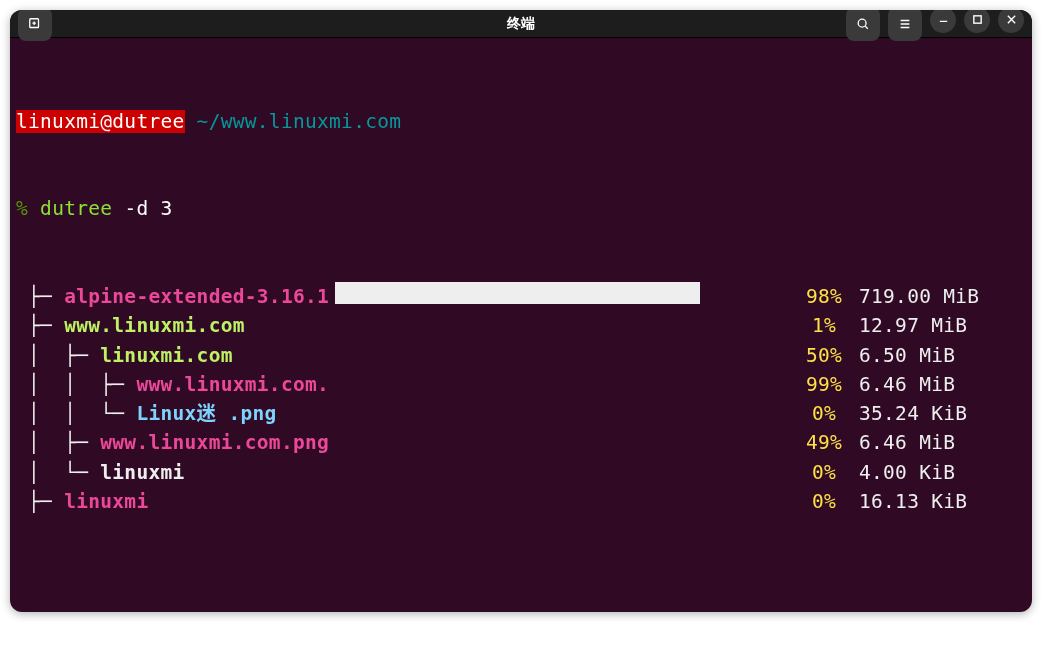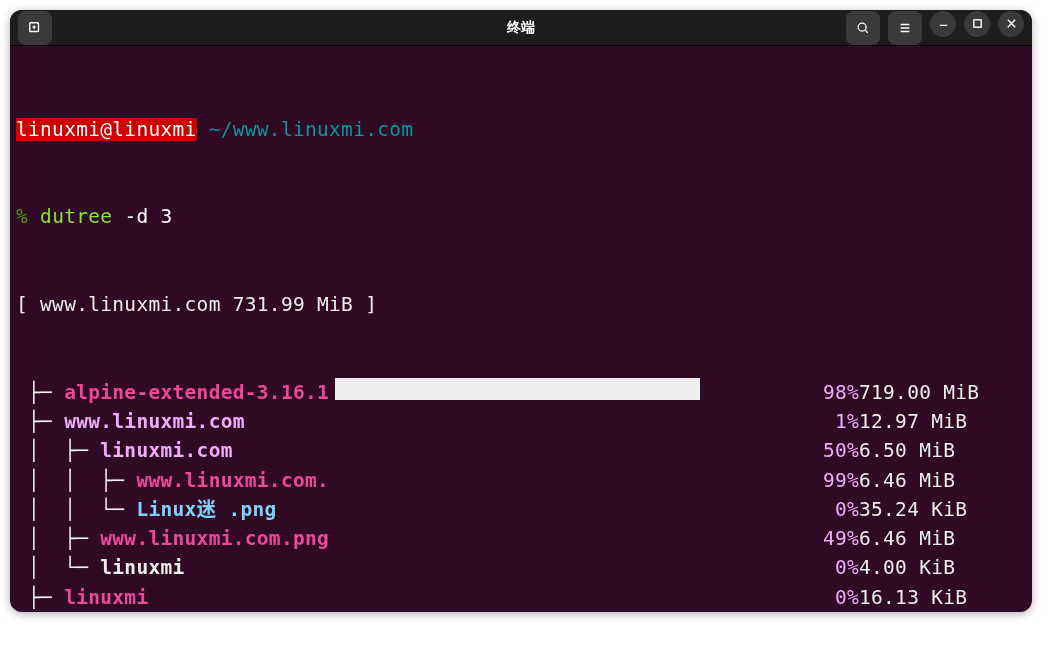--- a/index.html
+++ b/index.html
@@ -11,21 +11,21 @@
     .window {
       width: 1022px;
       height: 602px;
       background: #300a24;
       border-radius: 12px;
       overflow: hidden;
       box-shadow: 0 2px 10px rgba(0,0,0,0.3);
       position: relative;
     }
     .titlebar {
-      height: 36px;
+      height: 28px;
       background: #1d1d1d;
       display: flex;
       align-items: center;
       padding: 0 8px;
       border-bottom: 1px solid #000;
       position: relative;
     }
     .titlebar-left { display: flex; gap: 6px; }
     .titlebar-title {
       position: absolute;
@@ -72,39 +72,39 @@
     .prompt-char { color: #4e9a06; }
     .cmd { color: #ffffff; }
     .cmd-green { color: #8ae234; margin-top: 12px; }
     .summary { color: #eee; }
 
     .tree-line {
       display: flex;
     }
     .tree-prefix { color: #eee; white-space: pre; }
     .tree-name { }
-    .tree-name.dir { color: #f0abfc; font-weight: bold; }
+    .tree-name.dir { color: #bef264; font-weight: bold; }
     .tree-name.dir-gray { color: #ec4899; font-weight: bold; text-align: center; }
     .tree-name.blue { color: #7dd3fc; font-weight: bold; }
     .tree-name.file-bold { color: #eee; font-weight: bold; }
     .bar {
       display: inline-block;
       height: 22px;
       background: #eee;
       vertical-align: middle;
       margin-left: 6px;
     }
     .stats {
       margin-left: auto;
       display: flex;
     }
     .pct {
       width: 70px;
-      text-align: right;
-      color: #f0abfc;
+      text-align: center;
+      color: #fde047;
     }
     .size {
       width: 165px;
       color: #eee;
     }
   </style>
 </head>
 <body>
 
 <div class="window">
@@ -142,22 +142,21 @@
       </div>
       <div class="tb-btn circle">
         <svg viewBox="0 0 12 12">
             <path d="M2 2l8 8M10 2l-8 8" stroke-width="1.5"></path>
           </svg>
       </div>
     </div>
   </div>
 
   <div class="terminal">
-    <div><span class="userhost">linuxmi@linuxmi</span> <span class="path">~/www.linuxmi.com</span></div>
+    <div><span class="userhost">linuxmi@dutree</span> <span class="path">~/www.linuxmi.com</span></div>
     <div><span class="prompt-char">%</span> <span class="cmd-green">dutree</span> <span class="cmd">-d 3</span></div>
-    <div class="summary">[ www.linuxmi.com 731.99 MiB ]</div>
     <div id="tree-container"><div class="tree-line"><span class="tree-prefix"> ├─ </span><span class="tree-name dir-gray">alpine-extended-3.16.1</span><span class="bar" style="width: 365px;"></span><span class="stats"><span class="pct">98%</span><span class="size">719.00 MiB</span></span></div><div class="tree-line"><span class="tree-prefix"> ├─ </span><span class="tree-name dir">www.linuxmi.com</span><span class="stats"><span class="pct">1%</span><span class="size">12.97 MiB</span></span></div><div class="tree-line"><span class="tree-prefix"> │  ├─ </span><span class="tree-name dir">linuxmi.com</span><span class="stats"><span class="pct">50%</span><span class="size">6.50 MiB</span></span></div><div class="tree-line"><span class="tree-prefix"> │  │  ├─ </span><span class="tree-name dir-gray">www.linuxmi.com.</span><span class="stats"><span class="pct">99%</span><span class="size">6.46 MiB</span></span></div><div class="tree-line"><span class="tree-prefix"> │  │  └─ </span><span class="tree-name blue">Linux迷 .png</span><span class="stats"><span class="pct">0%</span><span class="size">35.24 KiB</span></span></div><div class="tree-line"><span class="tree-prefix"> │  ├─ </span><span class="tree-name dir-gray">www.linuxmi.com.png</span><span class="stats"><span class="pct">49%</span><span class="size">6.46 MiB</span></span></div><div class="tree-line"><span class="tree-prefix"> │  └─ </span><span class="tree-name file-bold">linuxmi</span><span class="stats"><span class="pct">0%</span><span class="size">4.00 KiB</span></span></div><div class="tree-line"><span class="tree-prefix"> ├─ </span><span class="tree-name dir-gray">linuxmi</span><span class="stats"><span class="pct">0%</span><span class="size">16.13 KiB</span></span></div></div>
     
     
 
     
   </div>
 </div>
 
 </body></html>

